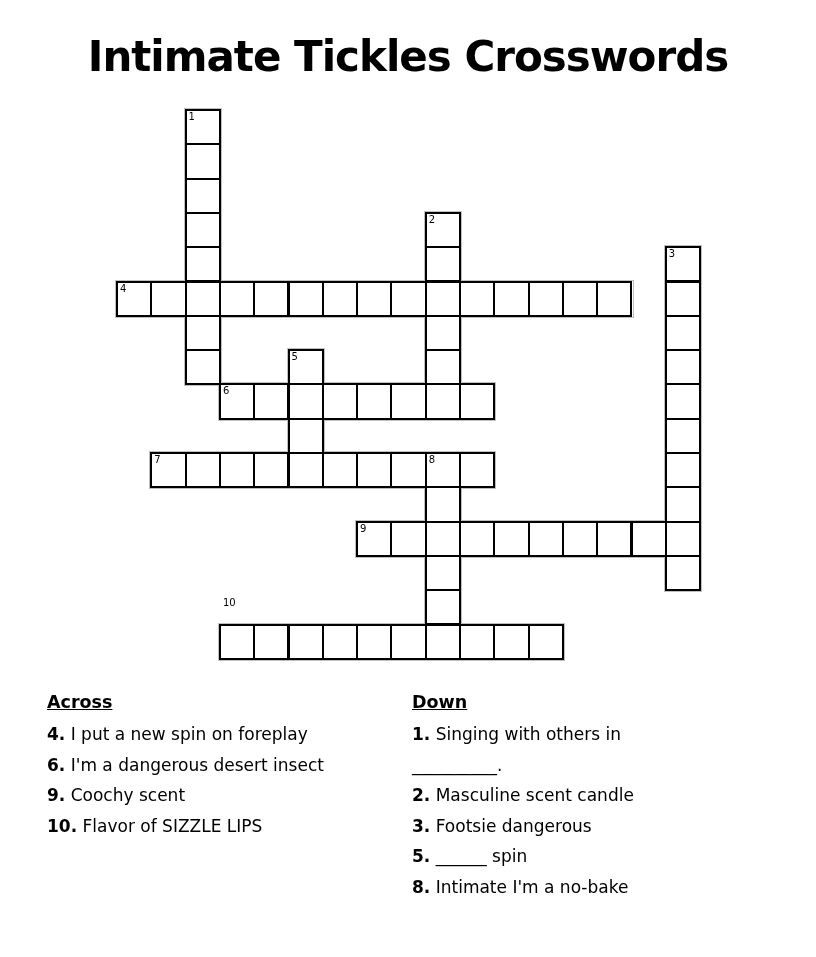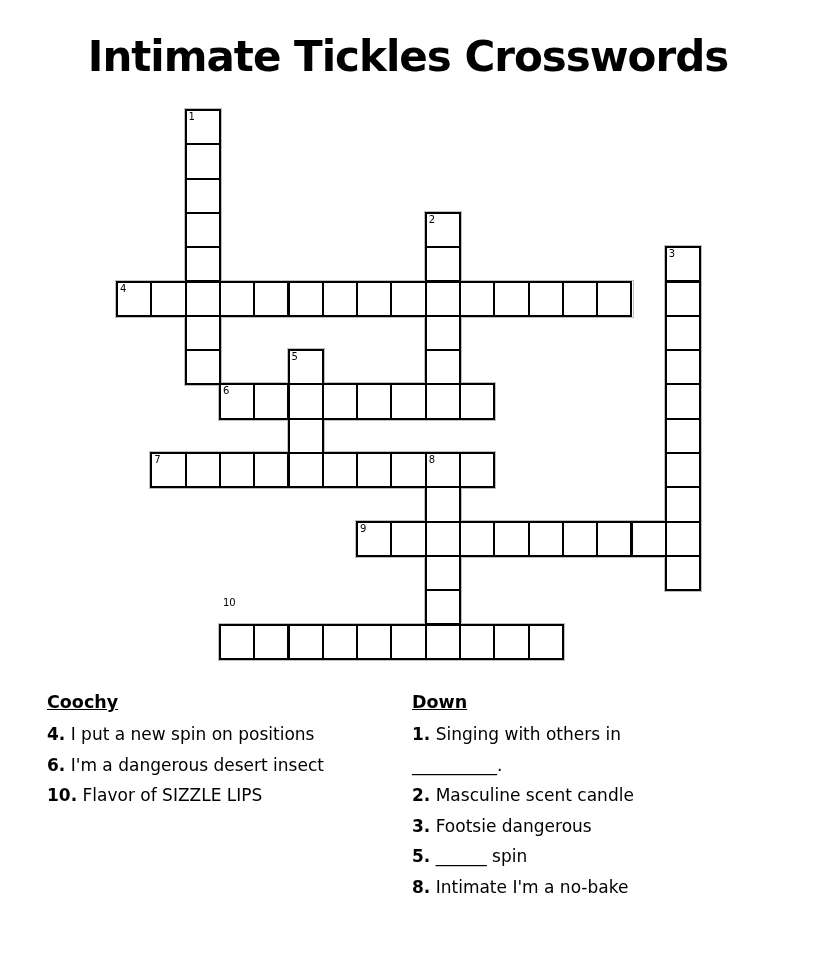--- a/index.html
+++ b/index.html
@@ -188,24 +188,25 @@
       <div class="cell-number" style="left: 120px; top: 283.5px;">4</div>
       <div class="cell-number" style="left: 291.5px; top: 352.1px;">5</div>
       <div class="cell-number" style="left: 222.9px; top: 386.4px;">6</div>
       <div class="cell-number" style="left: 154.3px; top: 455px;">7</div>
       <div class="cell-number" style="left: 428.7px; top: 455px;">8</div>
       <div class="cell-number" style="left: 360.1px; top: 523.6px;">9</div>
       <div class="cell-number" style="left: 222.9px; top: 598px;">10</div>
     </div>
 
   <div id="across-clues" class="clues-col">
-    <p class="clues-heading">Coochy</p>
+    <p class="clues-heading">Across</p>
     <div>
-        <div class="clue-row"><span class="clue-number">4.</span><span> I put a new spin on positions</span></div>
+        <div class="clue-row"><span class="clue-number">4.</span><span> I put a new spin on foreplay</span></div>
         <div class="clue-row"><span class="clue-number">6.</span><span> I'm a dangerous desert insect</span></div>
+        <div class="clue-row"><span class="clue-number">9.</span><span> Coochy scent</span></div>
         <div class="clue-row"><span class="clue-number">10.</span><span> Flavor of SIZZLE LIPS</span></div>
       </div>
   </div>
 
   <div id="down-clues" class="clues-col">
     <p class="clues-heading">Down</p>
     <div>
         <div class="clue-row"><span class="clue-number">1.</span><span> Singing with others in __________.</span></div>
         <div class="clue-row"><span class="clue-number">2.</span><span> Masculine scent candle</span></div>
         <div class="clue-row"><span class="clue-number">3.</span><span> Footsie dangerous</span></div>

